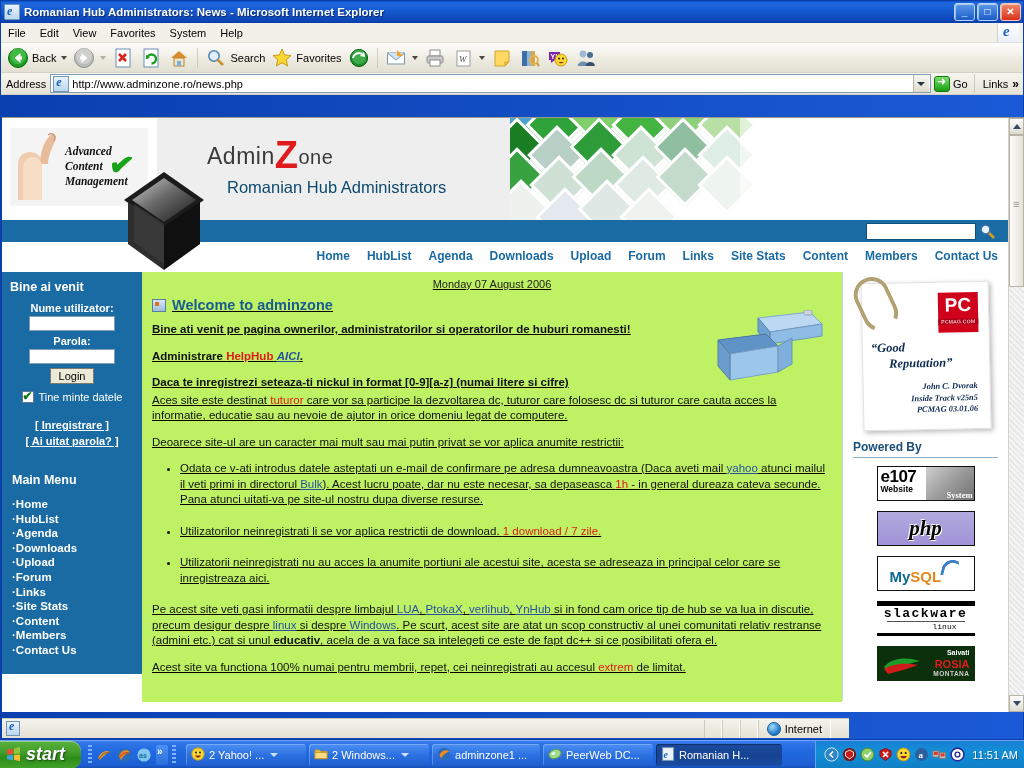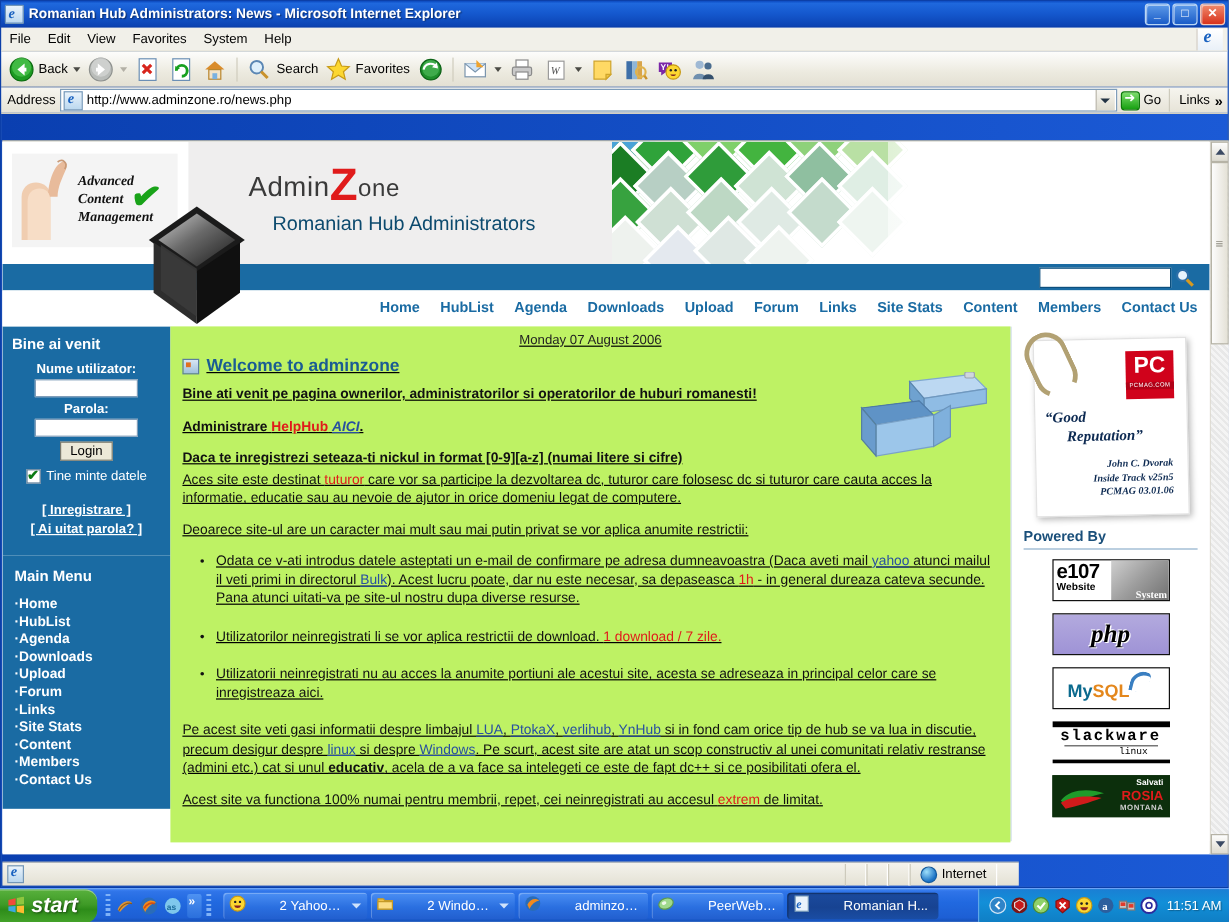--- a/index.html
+++ b/index.html
@@ -250,21 +250,21 @@
   .ql { display:flex; align-items:center; gap:4px; padding:0 4px 0 7px; height:22px; }
   .qlgrip { width:4px; height:20px;
             background:repeating-linear-gradient(to bottom,#7fb2f8,#7fb2f8 2px,transparent 2px,transparent 4px); }
   .ql-ic { width:16px; height:16px; position:relative; }
   .tasks { display:flex; align-items:center; gap:3px; padding-left:6px; flex:1; }
   .task { height:22px; min-width:0; display:flex; align-items:center; gap:4px; padding:0 5px;
           border-radius:3px; background:linear-gradient(to bottom,#4b8ff4,#2a6fe0 55%,#225fcf);
           box-shadow:inset 1px 1px 0 rgba(255,255,255,.25); color:#fff; font-size:11px; }
   .task.active { background:linear-gradient(to bottom,#1b4a9e,#174392 55%,#1a4da4);
                  box-shadow:inset 1px 1px 1px rgba(0,0,0,.35); }
-  .task .lb { white-space:nowrap; overflow:hidden; text-overflow:ellipsis;margin-left:24px; }
+  .task .lb { white-space:nowrap; overflow:hidden; text-overflow:ellipsis; }
   .task .dd { width:0;height:0;border-left:4px solid transparent;border-right:4px solid transparent;
               border-top:4px solid #cfe2fb; margin-left:2px; flex:none; }
   .tray { display:flex; align-items:center; gap:3px; height:28px; padding:0 6px 0 8px;
           background:linear-gradient(to bottom,#1a7fd4 0%,#128fd8 40%,#0f7ec4 100%);
           border-left:1px solid #5ea8e8; }
   .tray-ic { width:15px; height:15px; position:relative; }
   .clock { color:#fff; font-size:11px; margin-left:4px; text-shadow:1px 1px 1px rgba(0,0,0,.3); }
 </style>
 </head>
 <body>

